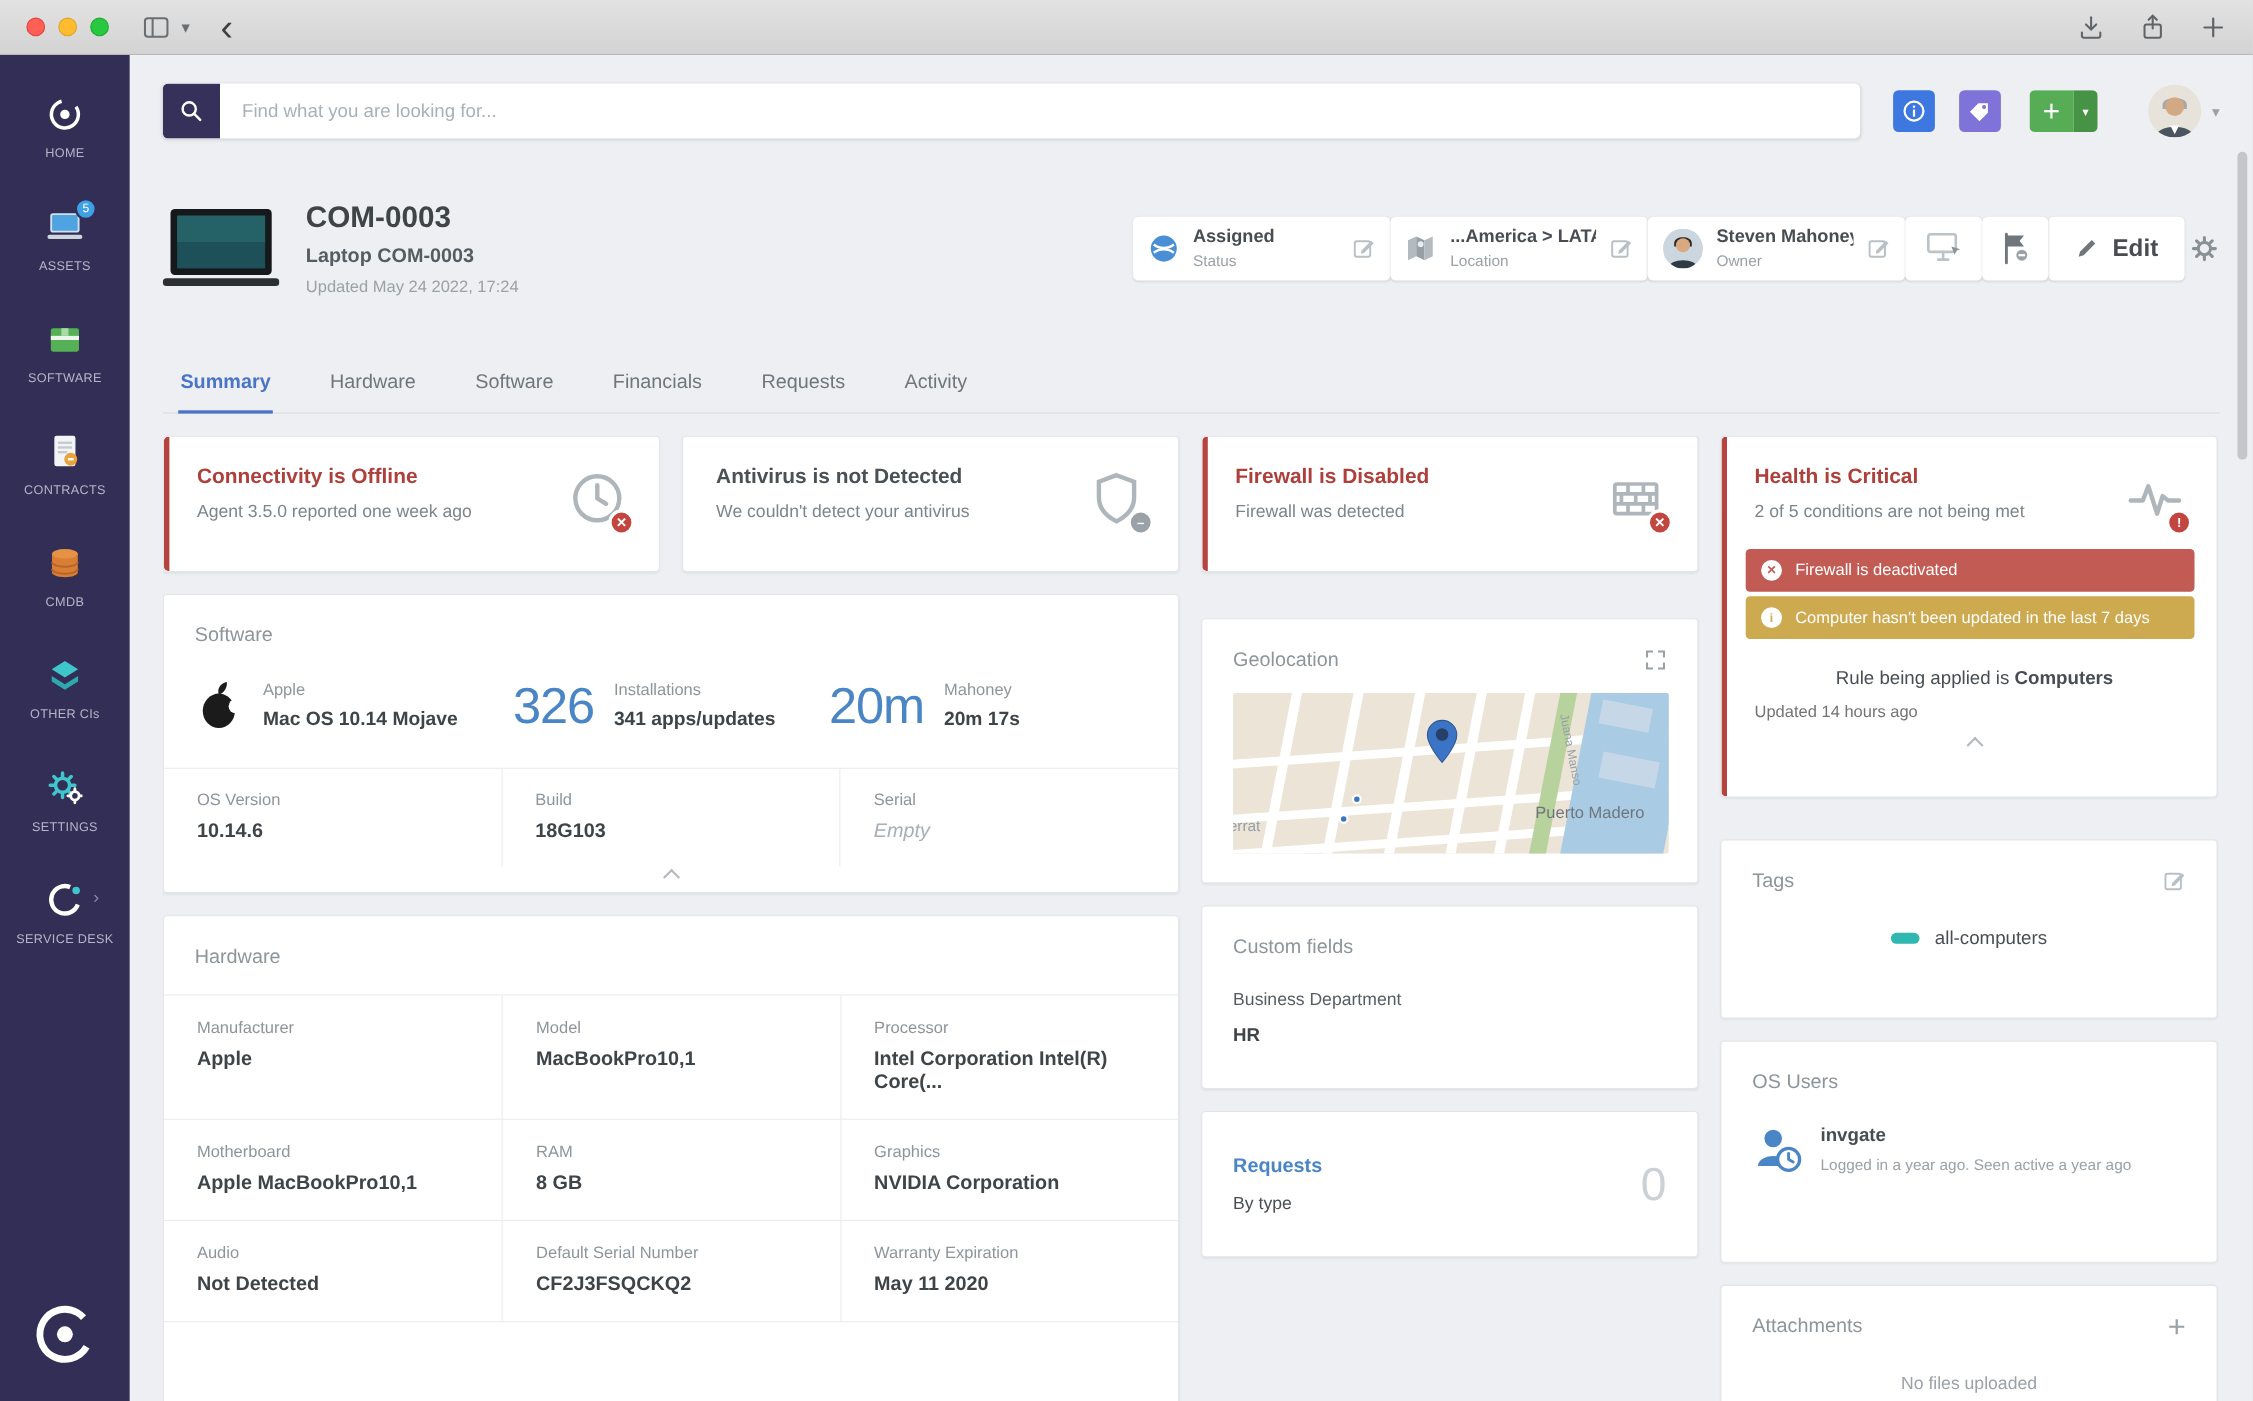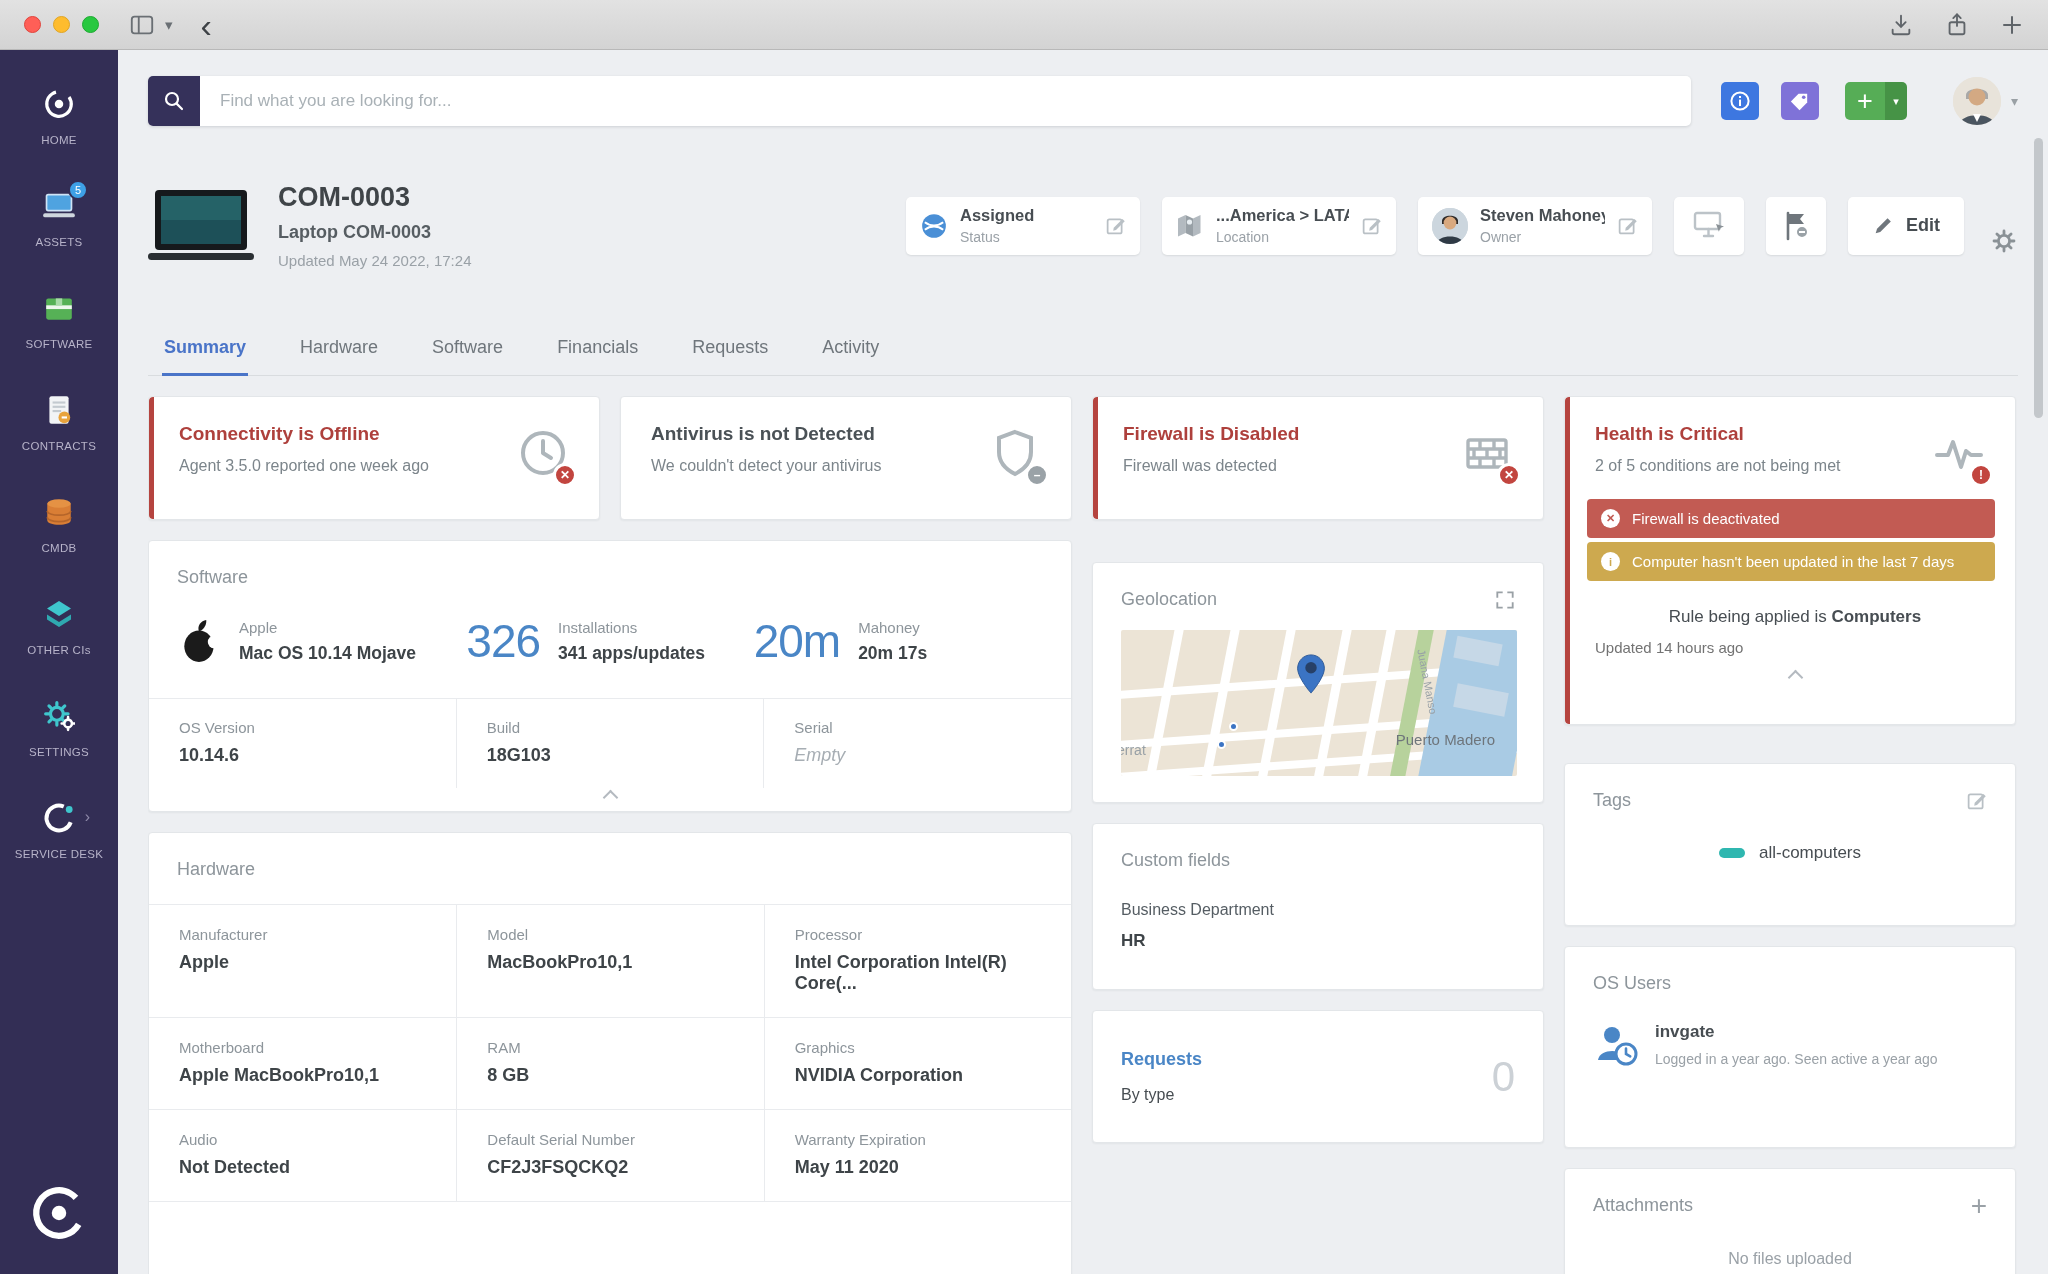--- a/index.html
+++ b/index.html
@@ -50,30 +50,30 @@
   .avatar { width:48px; height:48px; border-radius:50%; overflow:hidden; background:#e8e3da; flex:none; }
   .avatar-caret { color:#9aa0a5; font-size:14px; }
 
   
   .asset-header { display:flex; align-items:center; margin:56px 30px 0; }
   .thumb { width:106px; height:74px; flex:none; }
   .asset-titles { margin-left:24px; }
   .asset-title { font-size:27px; font-weight:700; color:#3f4448; }
   .asset-sub { font-size:18px; color:#565d62; margin-top:9px;font-weight:bold; }
   .asset-updated { font-size:15px; color:#9aa1a7; margin-top:9px; }
-  .chips { display:flex; align-items:flex-end; margin-left:auto; gap:22px; }
+  .chips { display:flex; align-items:center; margin-left:auto; }
   .chip { width:234px; height:58px; background:#fff; border-radius:5px; box-shadow:0 1px 2px rgba(20,25,35,.10); display:flex; align-items:center; padding:0 14px; gap:12px; cursor:pointer; }
   .chip-texts { flex:1; min-width:0; }
   .chip-value { font-size:16.5px; font-weight:700; color:#474d52; white-space:nowrap; overflow:hidden; }
   .chip-label { font-size:14px; color:#9aa1a7; margin-top:4px; }
   .owner-avatar { width:36px; height:36px; border-radius:50%; overflow:hidden; flex:none; background:#ccd6de; }
   .sq-btn { height:58px; background:#fff; border-radius:5px; box-shadow:0 1px 2px rgba(20,25,35,.10); display:flex; align-items:center; justify-content:center; cursor:pointer; }
   .remote-btn { width:70px; }
   .flag-btn { width:60px; position:relative; }
-  .edit-btn { height:58px; padding:0 24px; gap:12px; font-size:18px; font-weight:700; color:#474d52; }
+  .edit-btn { height:58px; padding:0 24px; gap:12px; font-size:22px; font-weight:700; color:#474d52; }
   .gear-plain { margin-left:4px; cursor:pointer; }
 
   
   .tabs { display:flex; gap:50px; margin:56px 30px 0; border-bottom:1px solid #d9dcdf; padding:0 14px; }
   .tab { font-size:18px; color:#6f767c; padding:12px 2px 17px; position:relative; cursor:pointer; white-space:nowrap; }
   .tab.active { color:#4a74c8; font-weight:700; }
   .tab.active::after { content:""; position:absolute; left:0; right:0; bottom:-1px; height:3px; background:#4a74c8; }
 
   
   .content { display:flex; gap:20px; margin:20px 30px 0; align-items:flex-start; height:896px; overflow:hidden; }

